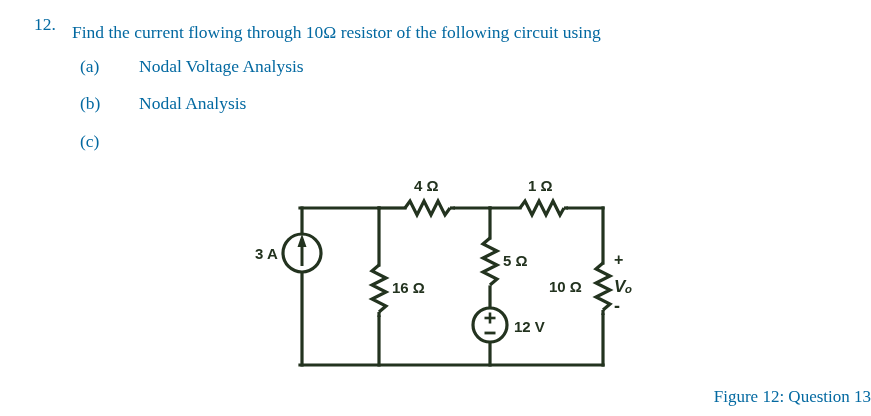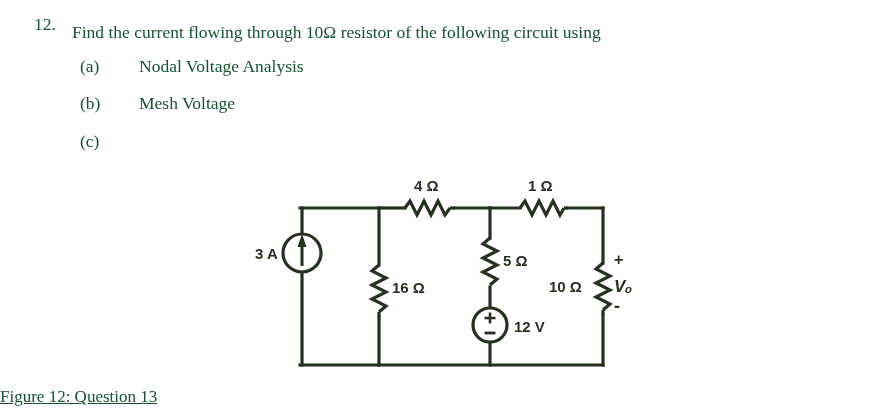--- a/index.html
+++ b/index.html
@@ -7,21 +7,21 @@
     padding: 0;
     background: #ffffff;
   }
   #page {
     position: relative;
     width: 871px;
     height: 416px;
     background: #ffffff;
     overflow: hidden;
     font-family: "Liberation Serif", "DejaVu Serif", serif;
-    color: #14532d;
+    color: #0369a1;
   }
 
   
   .q-number {
     position: absolute;
     left: 34px;
     top: 16px;
     font-size: 17.5px;
     line-height: 1;
     white-space: nowrap;
@@ -67,42 +67,41 @@
     position: absolute;
     left: 0;
     top: 0;
   }
 
   .caption {
     position: absolute;
     left: 0;
     top: 388px;
     width: 871px;
-    text-align: left;
+    text-align: right;
     font-size: 17px;
     line-height: 1;
     white-space: nowrap;
-    text-decoration: underline;
   }
 
   
 </style>
 </head>
 <body>
 
 <div id="page">
 
   <div class="q-number">12.</div>
   <div class="q-stem">Find the current flowing through 10Ω resistor of the following circuit using</div>
 
   <div class="sub-label sub-a-label">(a)</div>
   <div class="sub-item sub-a-text">Nodal Voltage Analysis</div>
 
   <div class="sub-label sub-b-label">(b)</div>
-  <div class="sub-item sub-b-text">Mesh Voltage</div>
+  <div class="sub-item sub-b-text">Nodal Analysis</div>
 
   <div class="sub-label sub-c-label">(c)</div>
 
   <div id="figure-area">
     <svg id="circuit-svg" width="871" height="215" viewBox="0 0 871 215">
 
       <g stroke="#23331f" stroke-width="3.2" fill="none" stroke-linecap="square">
 
         <line x1="302" y1="43" x2="302" y2="68"></line>
 

